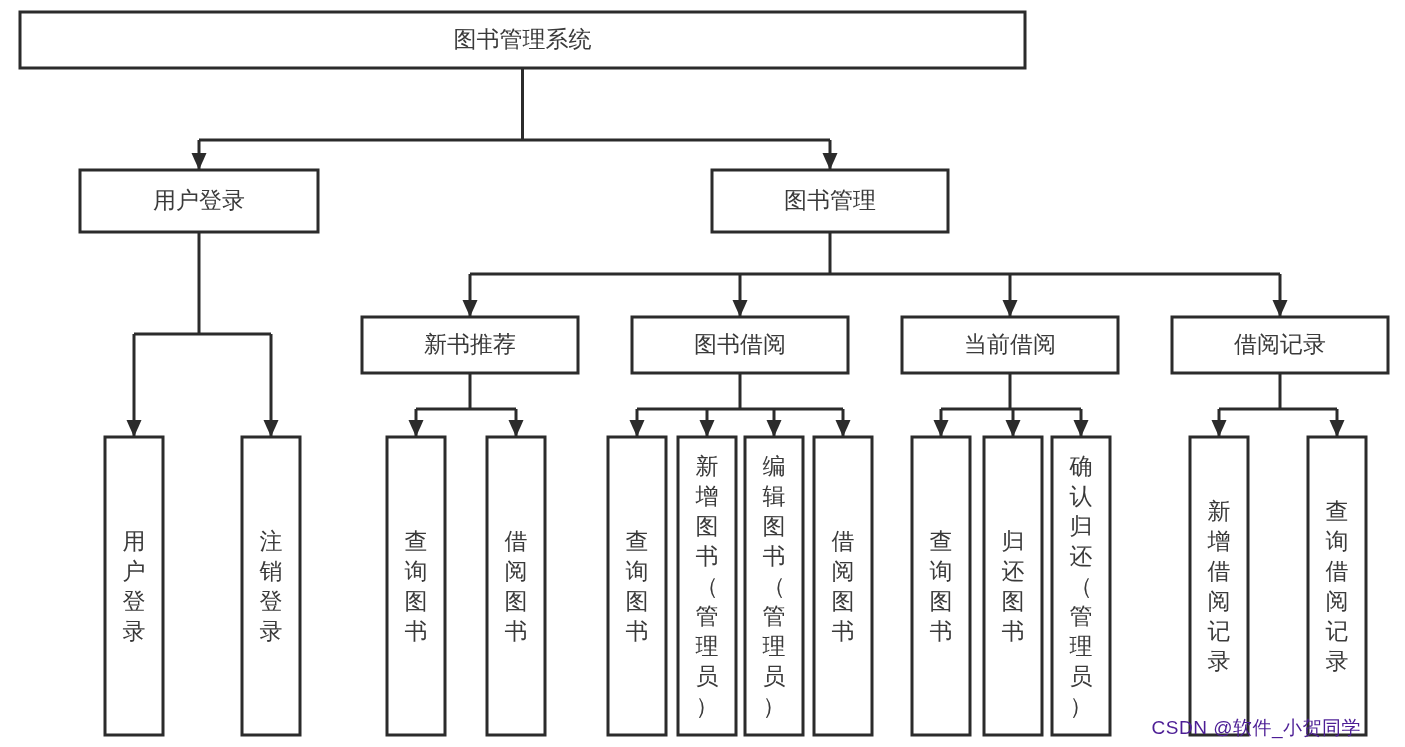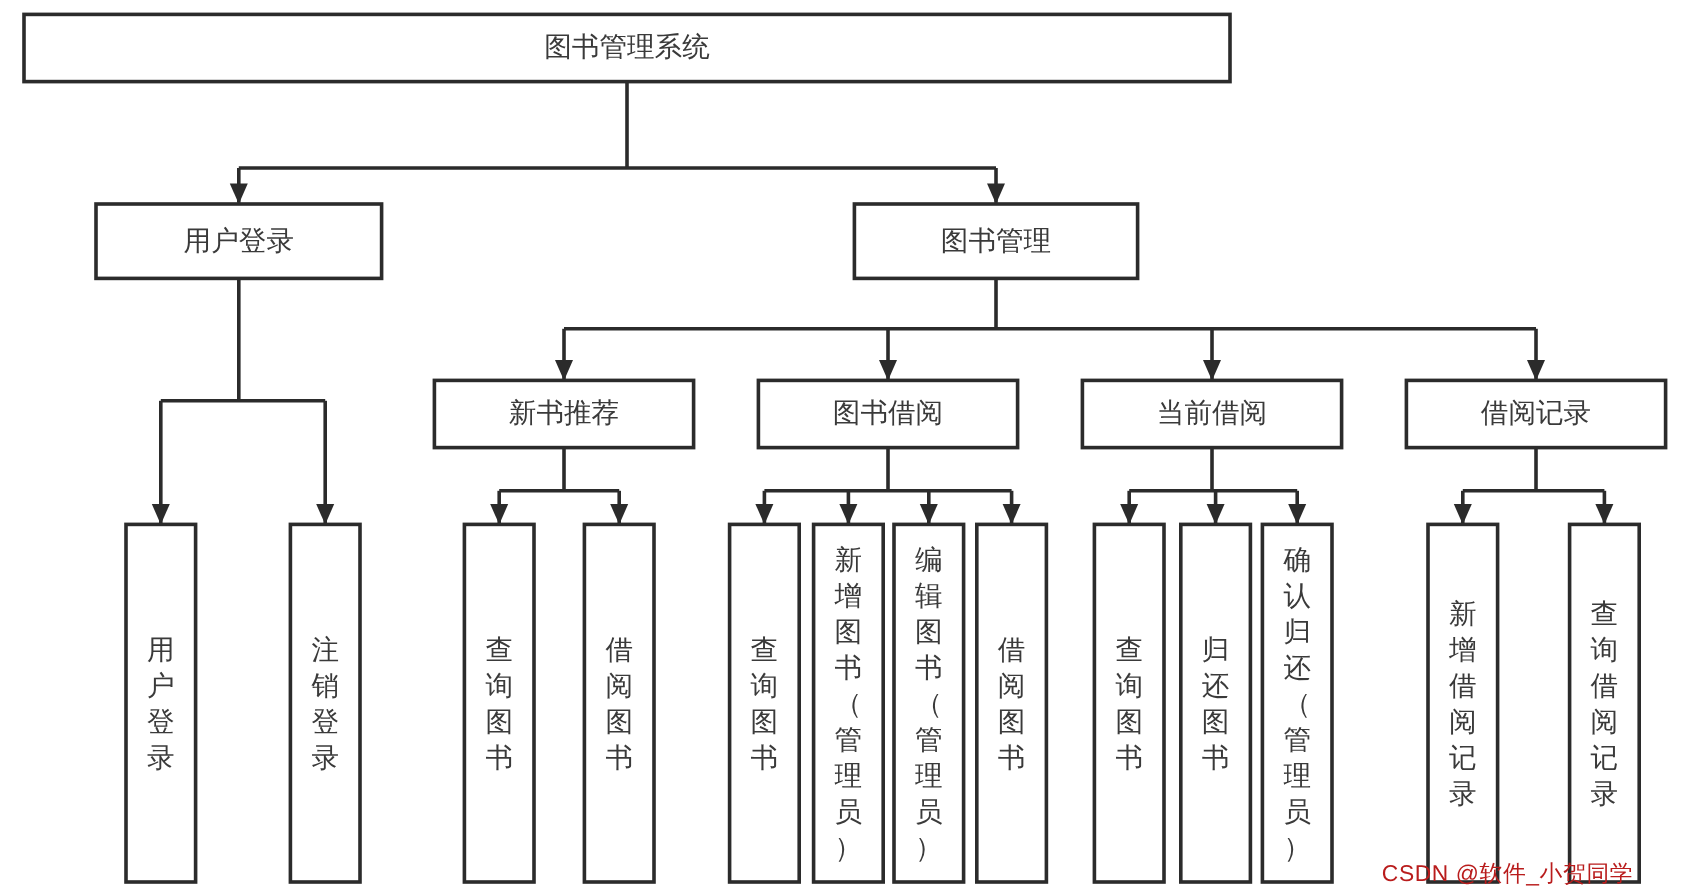--- a/index.html
+++ b/index.html
@@ -49,21 +49,21 @@
     font-family: "Liberation Sans", "DejaVu Sans", sans-serif;
     font-size: 23px;
     text-anchor: middle;
   }
   .watermark {
     position: absolute;
     right: 10px;
     bottom: 6px;
     font-family: "Liberation Sans", "DejaVu Sans", sans-serif;
     font-size: 19px;
-    color: #b91c1c;
+    color: #4c1d95;
     letter-spacing: 0.5px;
     white-space: nowrap;
     pointer-events: none;
   }
 </style>
 </head>
 <body>
 
 <div id="diagram-root">
   <svg id="tree-svg" width="1405" height="747" viewBox="0 0 1405 747">

